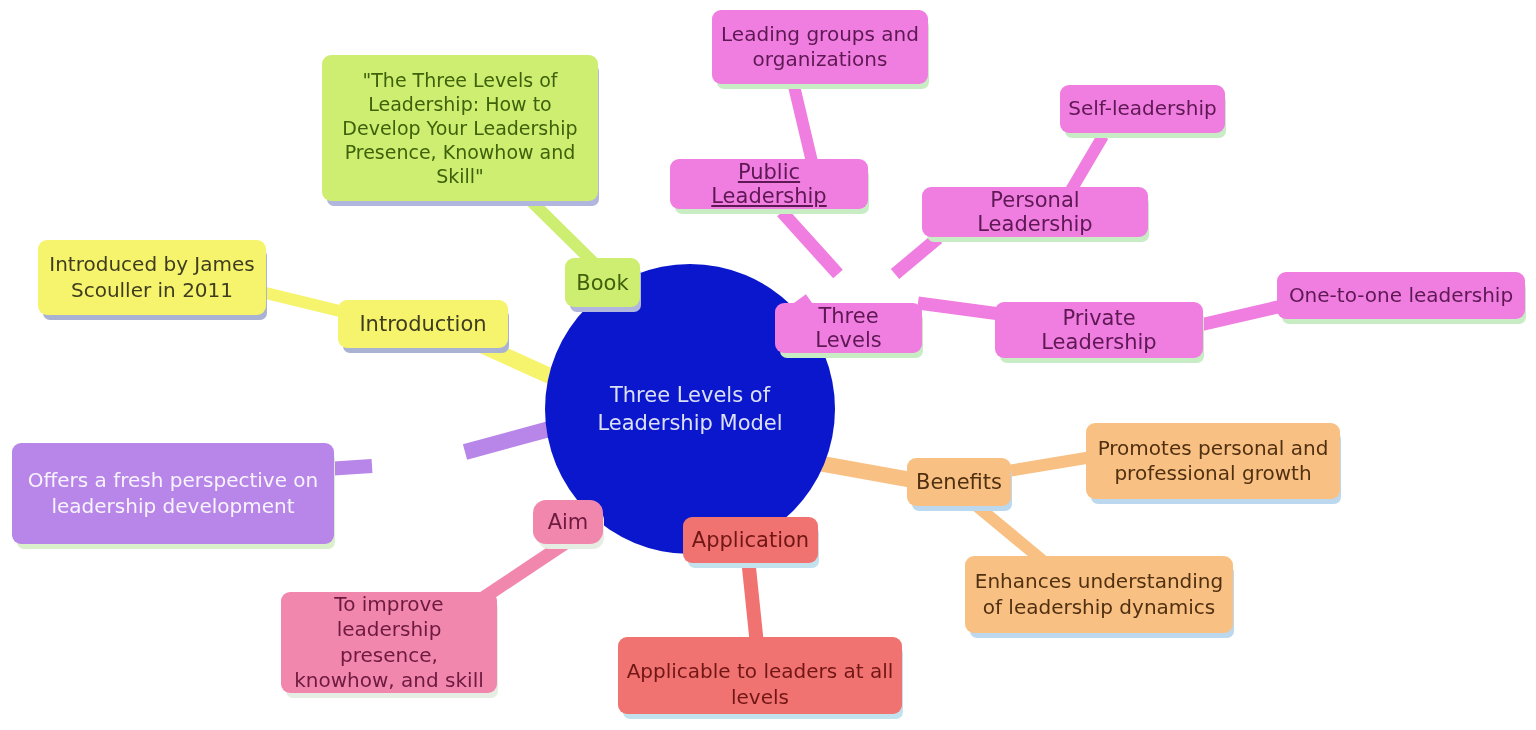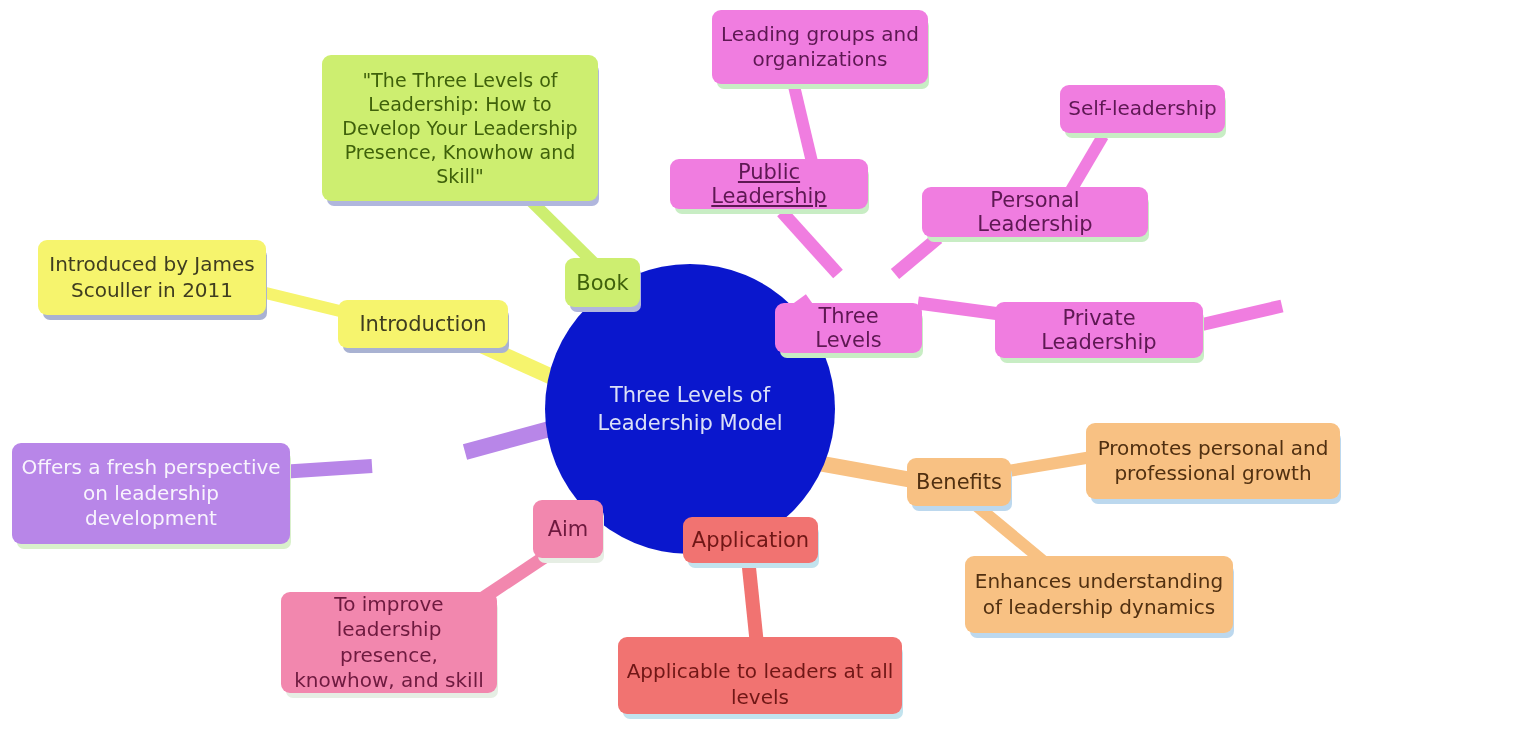--- a/index.html
+++ b/index.html
@@ -26,31 +26,31 @@
   .c-purple {background:#b886e8;color:#f8f4fd;box-shadow:3px 7px 0 -2px #d9f0cb;}
   .c-pink   {background:#f287ae;color:#6e1a3f;box-shadow:3px 7px 0 -2px #e6eee4;}
   .c-red    {background:#f17371;color:#701716;box-shadow:3px 7px 0 -2px #c2e3ee;}
   .c-orange {background:#f8c183;color:#513011;box-shadow:3px 7px 0 -2px #bcd8ee;}
   .c-magenta{background:#f07de0;color:#5e1853;box-shadow:3px 7px 0 -2px #c8edc4;}
 
   
   .pos-book        {left:565px;top:258px;width:75px;height:49px;}
   .pos-introduction{left:338px;top:300px;width:170px;height:48px;}
   .pos-concept     {left:364px;top:432px;width:109px;height:50px;}
-  .pos-aim         {left:533px;top:500px;width:70px;height:58px;}
+  .pos-aim         {left:533px;top:500px;width:70px;height:44px;border-radius:13px;}
   .pos-application {left:683px;top:517px;width:135px;height:46px;}
   .pos-benefits    {left:907px;top:458px;width:104px;height:48px;}
   .pos-threelevels {left:775px;top:271px;width:147px;height:50px;margin-top:32px;}
   .pos-public      {left:670px;top:159px;width:198px;height:50px;text-decoration:underline;}
   .pos-personal    {left:922px;top:187px;width:226px;height:50px;}
   .pos-private     {left:995px;top:302px;width:208px;height:56px;}
   
   .pos-quote       {left:322px;top:55px;width:276px;height:146px;font-size:19px;}
   .pos-james       {left:38px;top:240px;width:228px;height:75px;}
-  .pos-concept-d   {left:12px;top:443px;width:278px;height:101px;}
+  .pos-concept-d   {left:12px;top:443px;width:322px;height:101px;}
   .pos-aim-d       {left:281px;top:592px;width:216px;height:101px;}
   .pos-application-d{left:618px;top:637px;width:284px;height:77px;align-items:flex-end;}
   .pos-promotes    {left:1086px;top:423px;width:254px;height:76px;}
   .pos-enhances    {left:965px;top:556px;width:268px;height:77px;}
   .pos-leading     {left:712px;top:10px;width:216px;height:74px;}
   .pos-self        {left:1060px;top:85px;width:165px;height:48px;}
   .pos-one         {left:1277px;top:272px;width:248px;height:47px;}
 </style>
 </head>
 <body>
@@ -141,14 +141,17 @@
   </div>
   <div class="box node c-magenta pos-personal">
     <span>Personal Leadership</span>
   </div>
   <div class="box detail c-magenta pos-self">
     <span>Self-leadership</span>
   </div>
   <div class="box node c-magenta pos-private">
     <span>Private Leadership</span>
   </div>
+  <div class="box detail c-magenta pos-one">
+    <span>One-to-one leadership</span>
+  </div>
 
 </div>
 
 </body></html>

